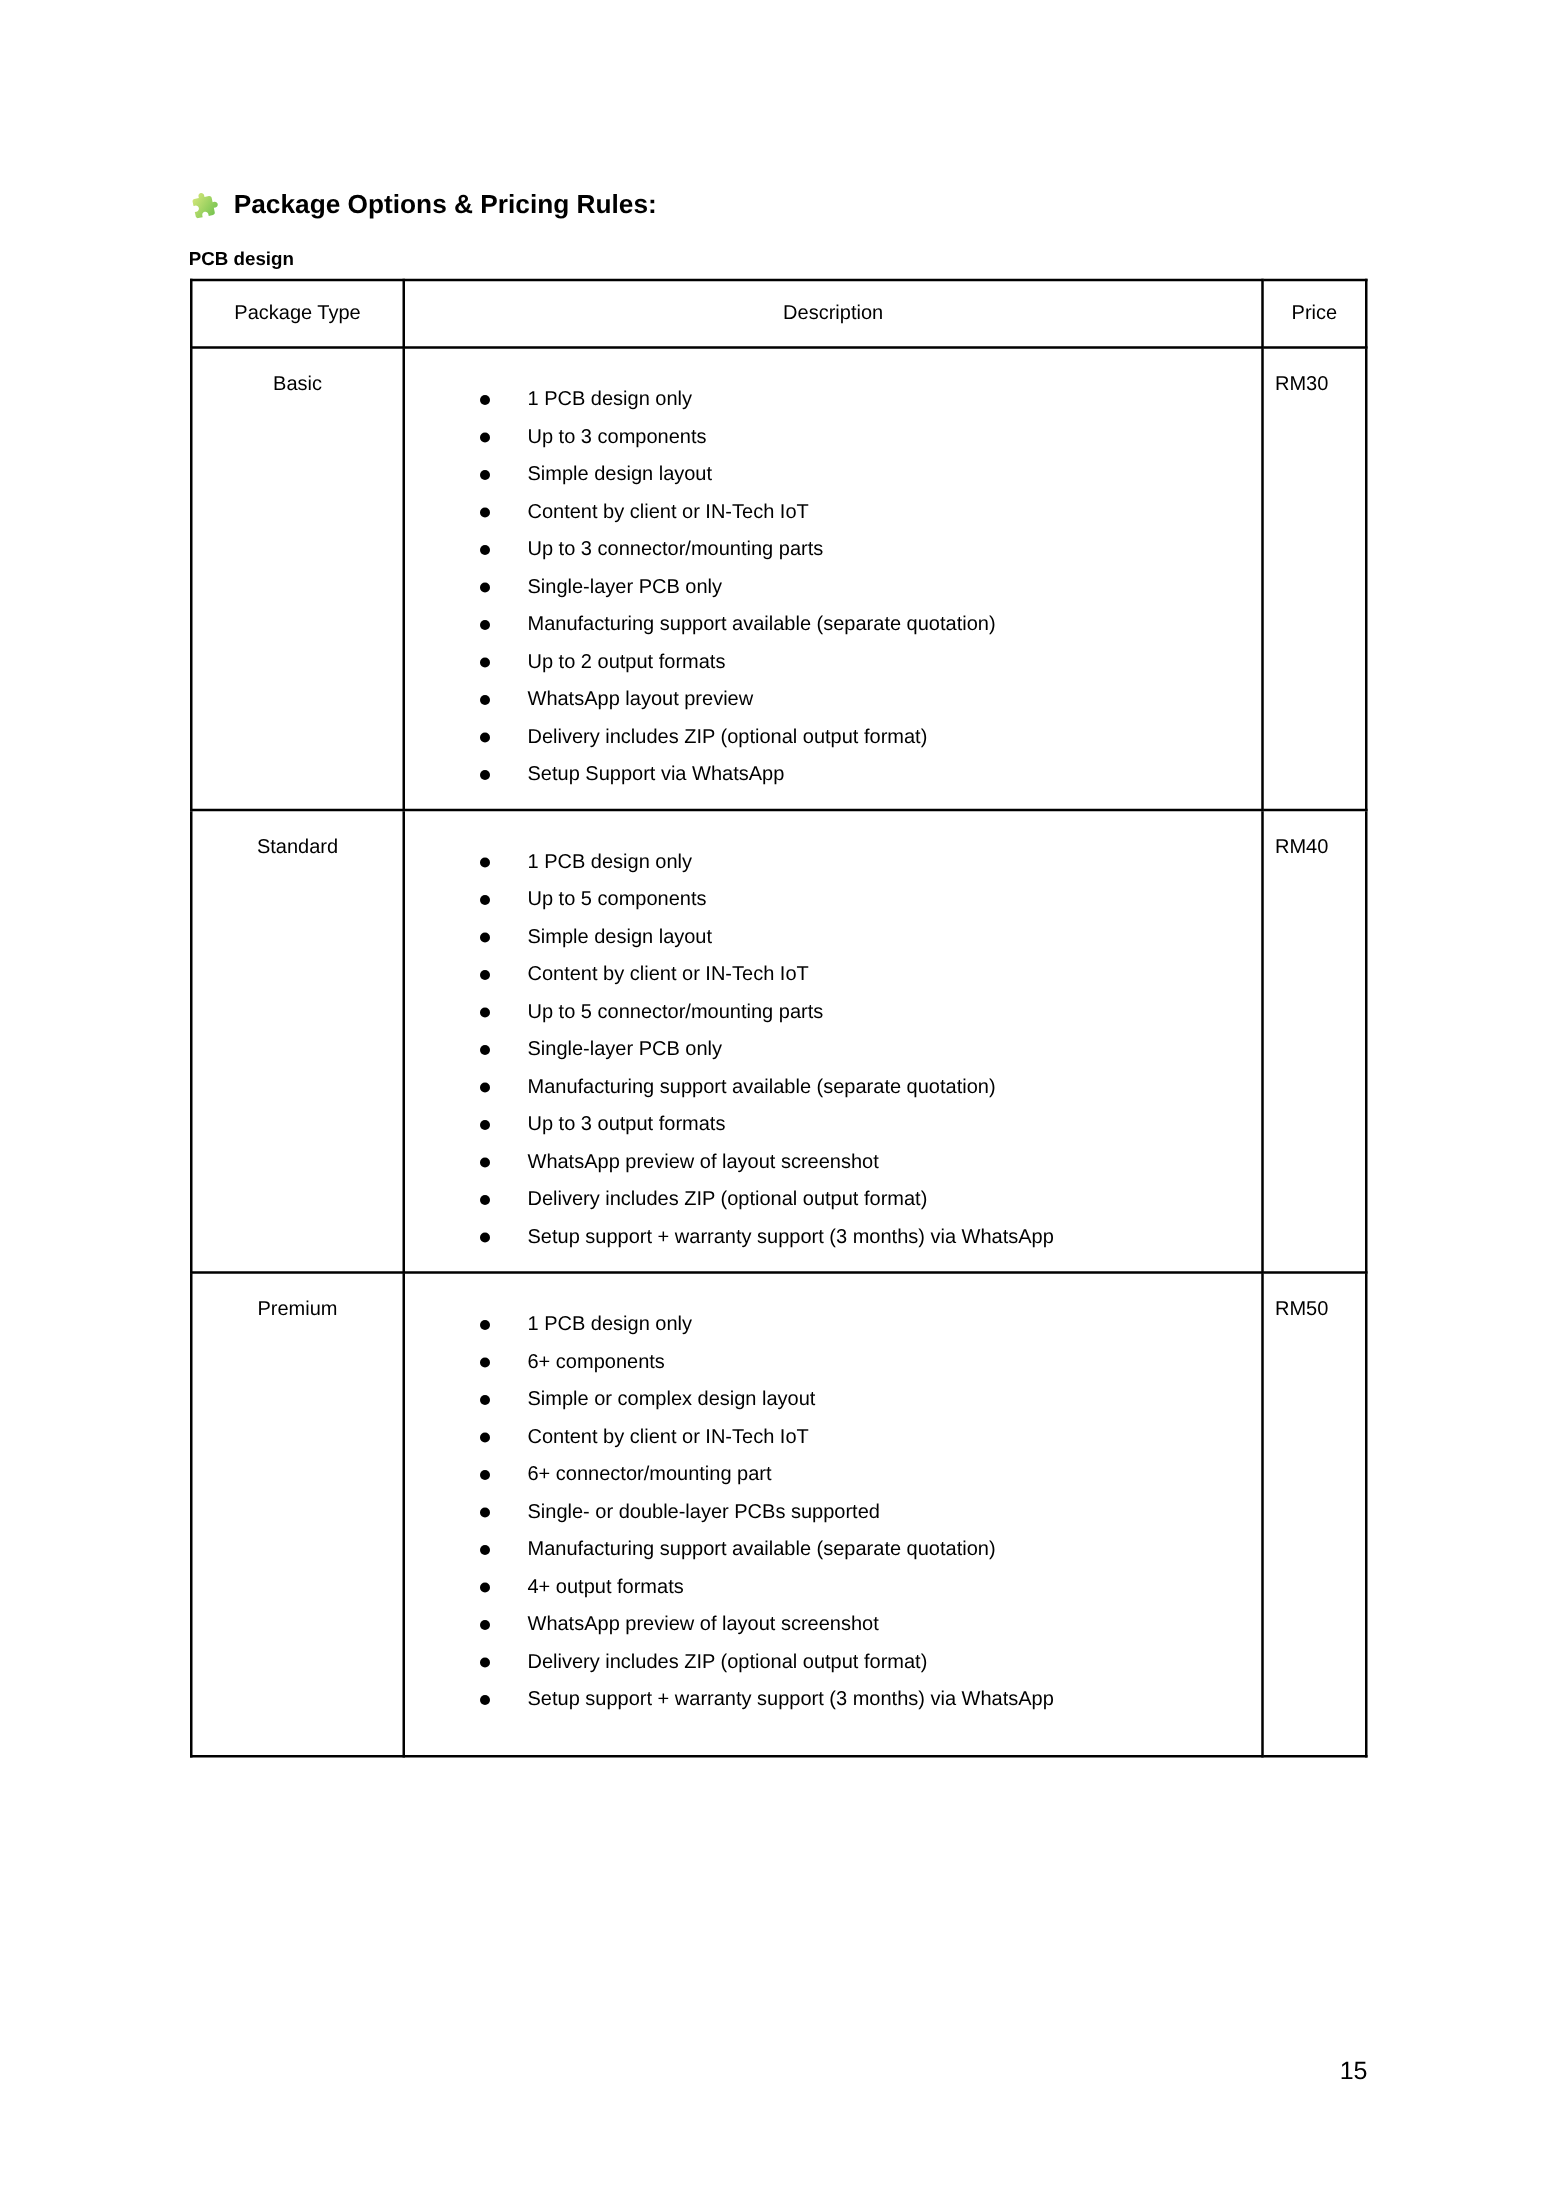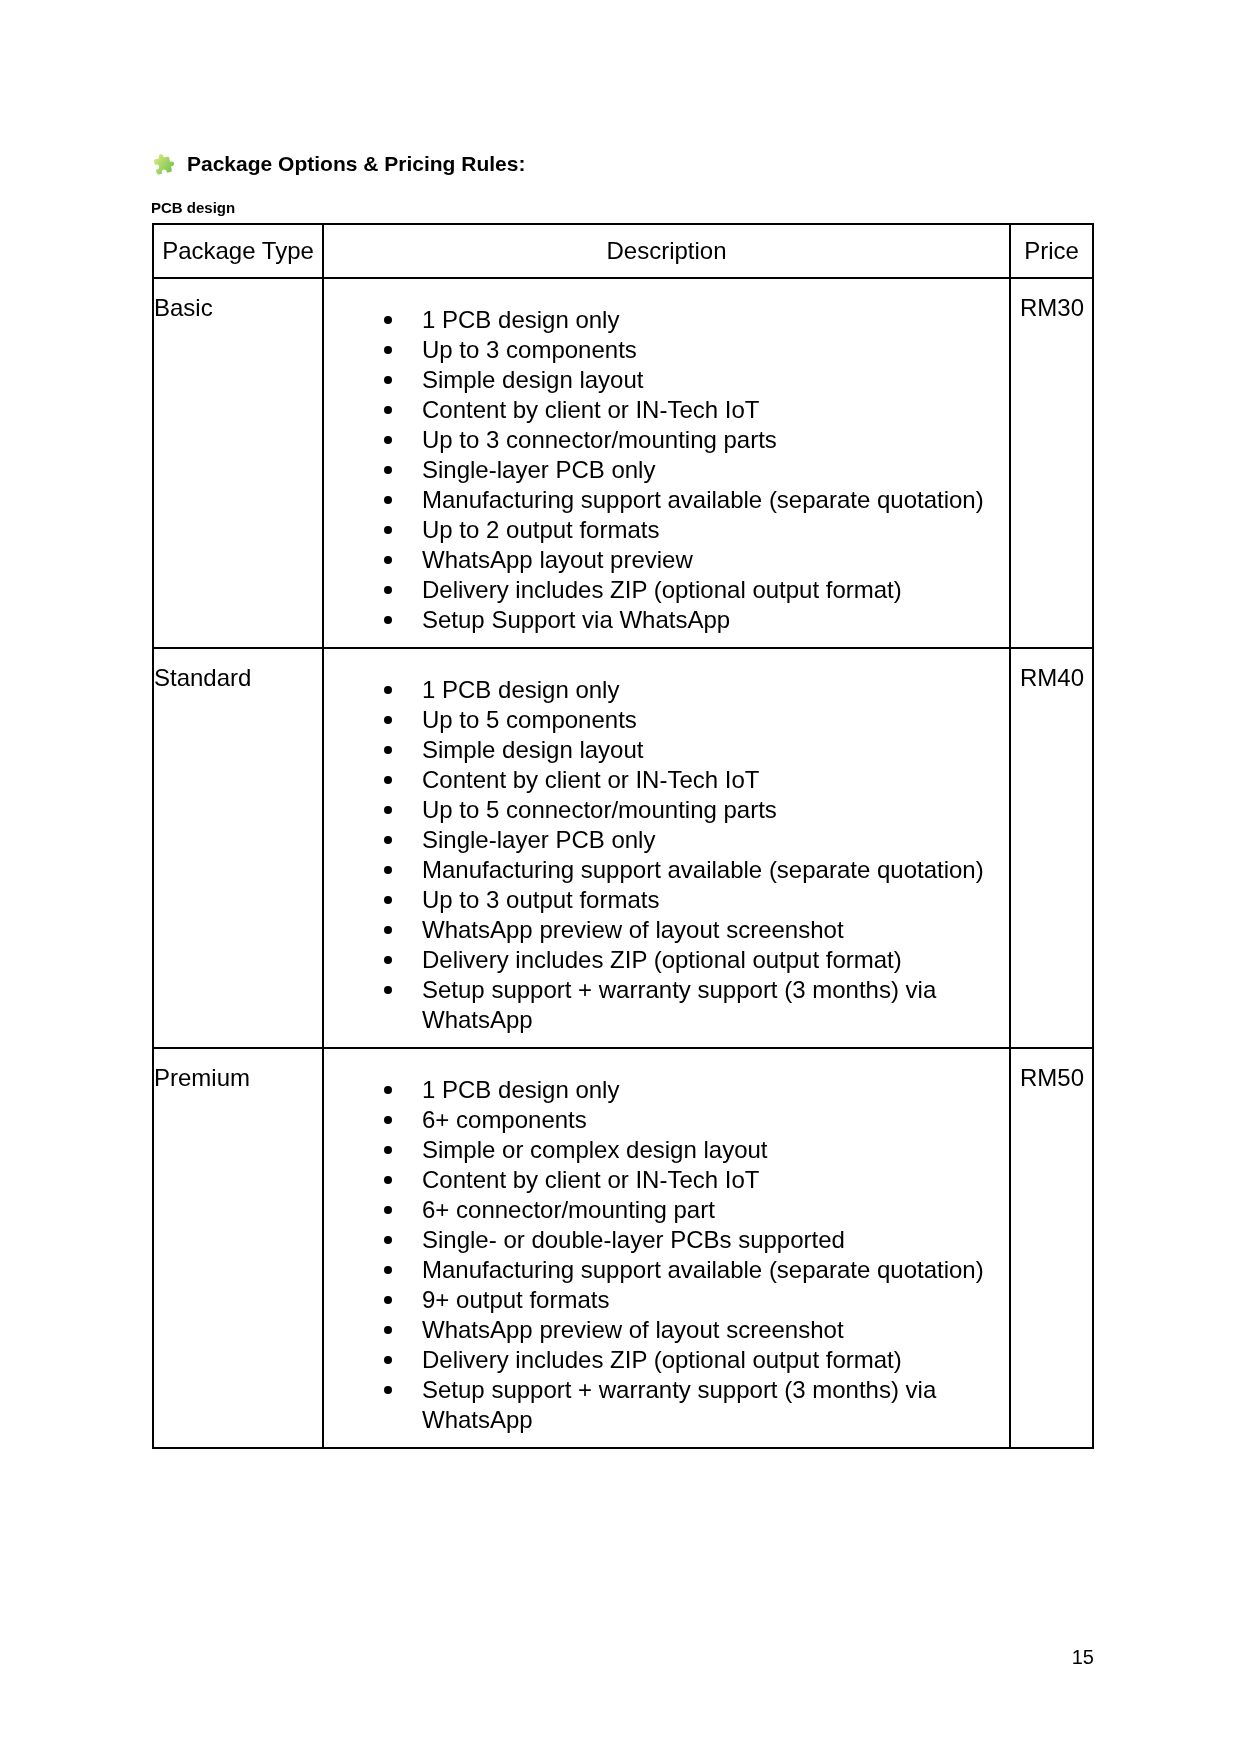--- a/index.html
+++ b/index.html
@@ -41,31 +41,32 @@
     top: 223px;
     width: 940px;
     border-collapse: collapse;
     table-layout: fixed;
   }
   col.c-type  { width: 170px; }
   col.c-desc  { width: 687px; }
   col.c-price { width: 83px; }
   .pricing th, .pricing td {
     border: 2px solid #000000;
-    font-size: 24px;
+    font-size: 16px;
     font-weight: normal;
     background: #ffffff;
   }
   .pricing th {
     height: 54px;
     text-align: center;
     vertical-align: middle;
   }
   .pricing td { vertical-align: top; }
   td.pkg {
+    text-align: center;
     padding-top: 14px;
     line-height: 30px;
   }
   td.desc { padding: 12px; }
   td.desc ul {
     list-style: none;
     margin: 0;
     padding: 14px 0 0 0;
   }
   td.desc li {
@@ -177,21 +178,21 @@
         <td class="pkg">Premium</td>
         <td class="desc">
           <ul>
               <li>1 PCB design only</li>
               <li>6+ components</li>
               <li>Simple or complex design layout</li>
               <li>Content by client or IN-Tech IoT</li>
               <li>6+ connector/mounting part</li>
               <li>Single- or double-layer PCBs supported</li>
               <li>Manufacturing support available (separate quotation)</li>
-              <li>9+ output formats</li>
+              <li>4+ output formats</li>
               <li>WhatsApp preview of layout screenshot</li>
               <li>Delivery includes ZIP (optional output format)</li>
               <li>Setup support + warranty support (3 months) via WhatsApp</li>
             </ul>
         </td>
         <td class="price">RM50</td>
       </tr>
     </tbody>
   </table>
 

